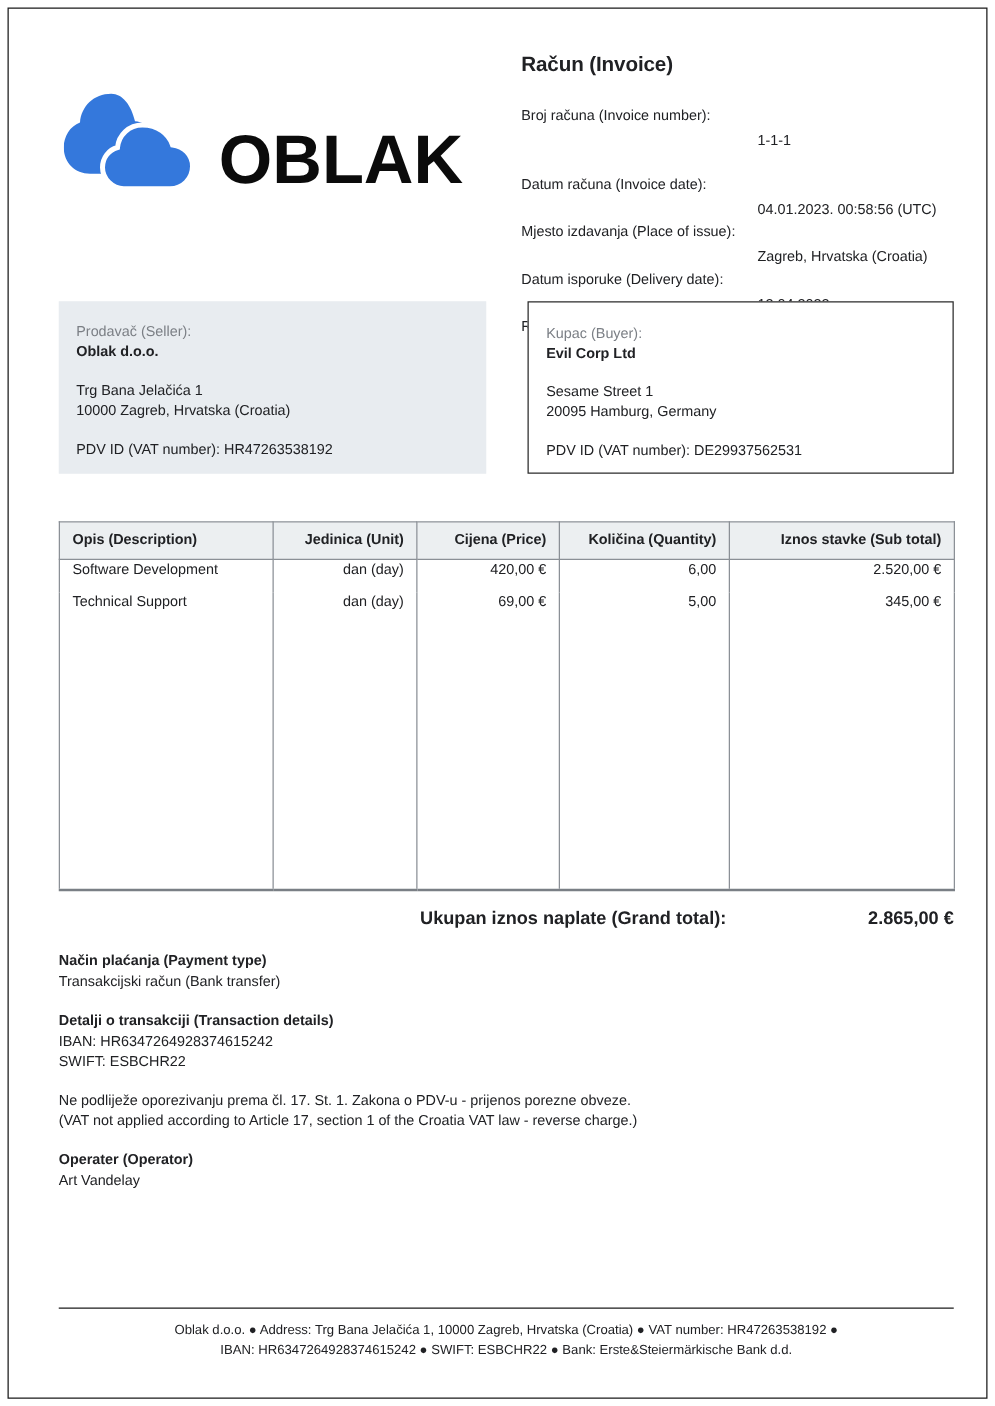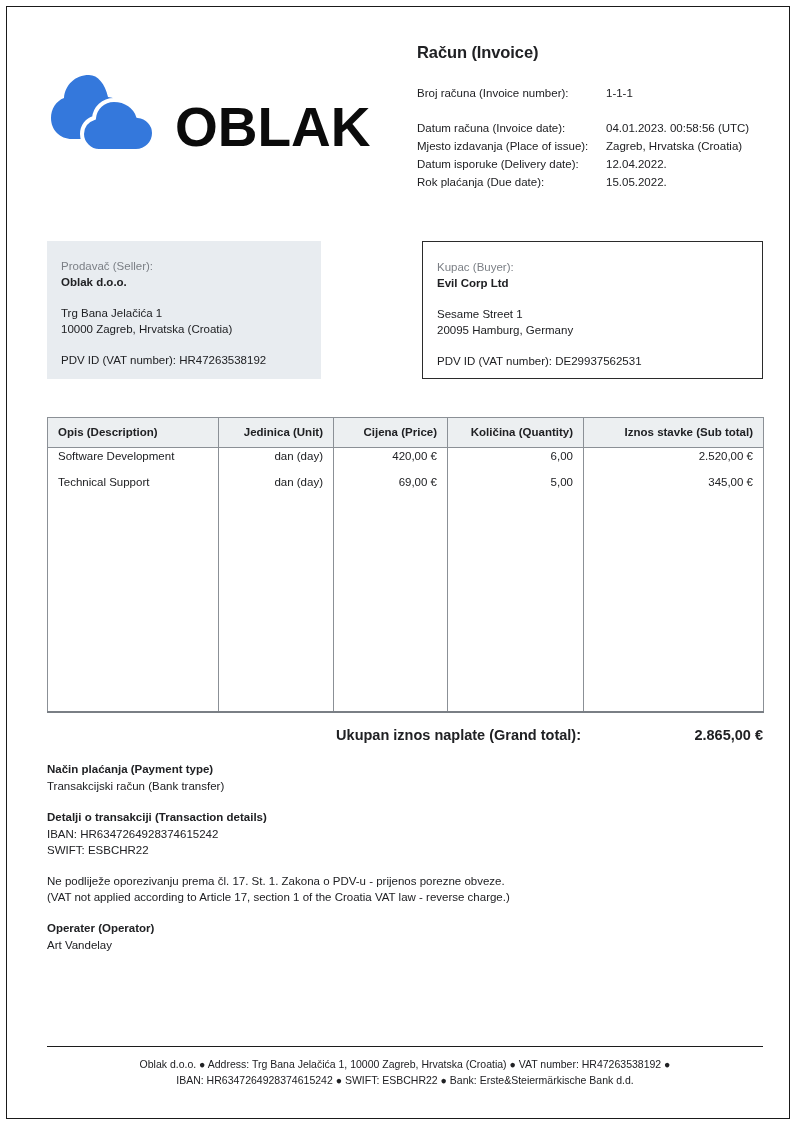--- a/index.html
+++ b/index.html
@@ -61,40 +61,40 @@
     margin-bottom: 22px;
     letter-spacing: -0.1px;
   }
   .meta-row {
     display: flex;
     font-size: 11.5px;
     line-height: 18px;
     color: #202124;
   }
   .meta-label { width: 189px; flex: 0 0 189px; }
-  .meta-val { flex: 1; white-space: nowrap; }
+  .meta-val { flex: 1; white-space: nowrap; margin-top: 20px; }
   .meta-gap { height: 17px; }
 
   
   .parties {
     position: absolute;
     left: 40px; top: 234px;
     width: 716px;
     height: 138px;
   }
   .party {
     position: absolute;
     top: 0;
     height: 138px;
     padding: 18px 16px 0 14px;
     font-size: 11.5px;
     line-height: 15.5px;
   }
   .party-seller {
-    left: 0; width: 274px;
+    left: 0; width: 342px;
     background: #e8ecf0;
   }
   .party-buyer {
     left: 375px; width: 341px;
     background: #ffffff;
     border: 1px solid #2b2b2b;
   }
   .party-label { color: #7b7f85; }
   .party-name { font-weight: bold; color: #202124; }
   .party-spacer { height: 16px; }

